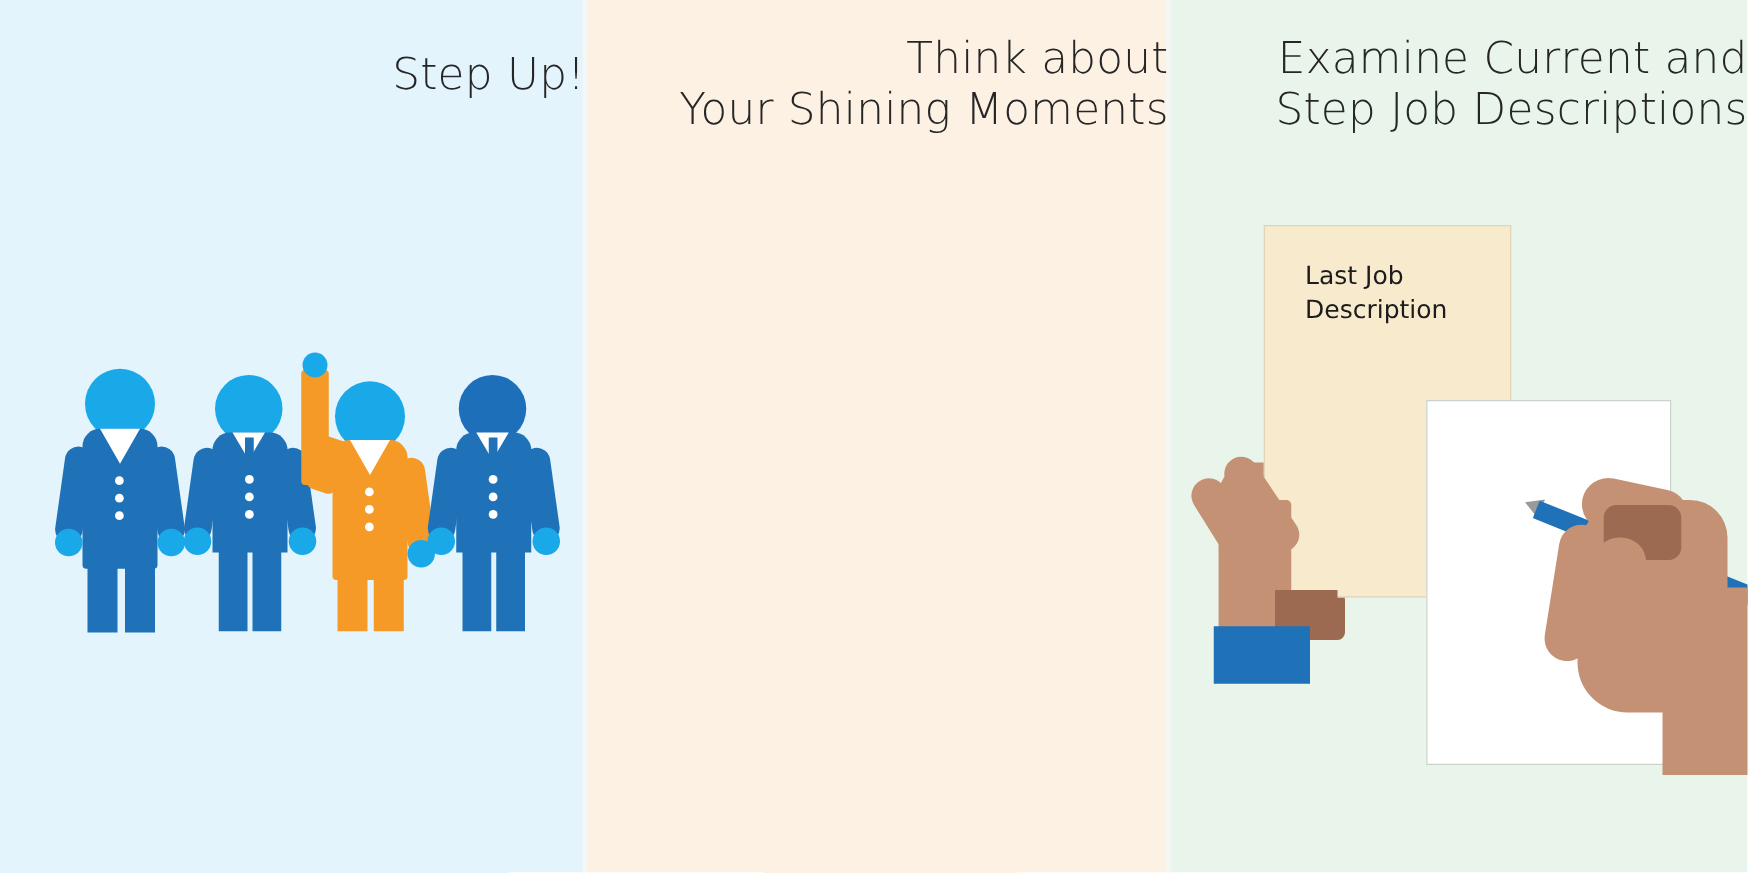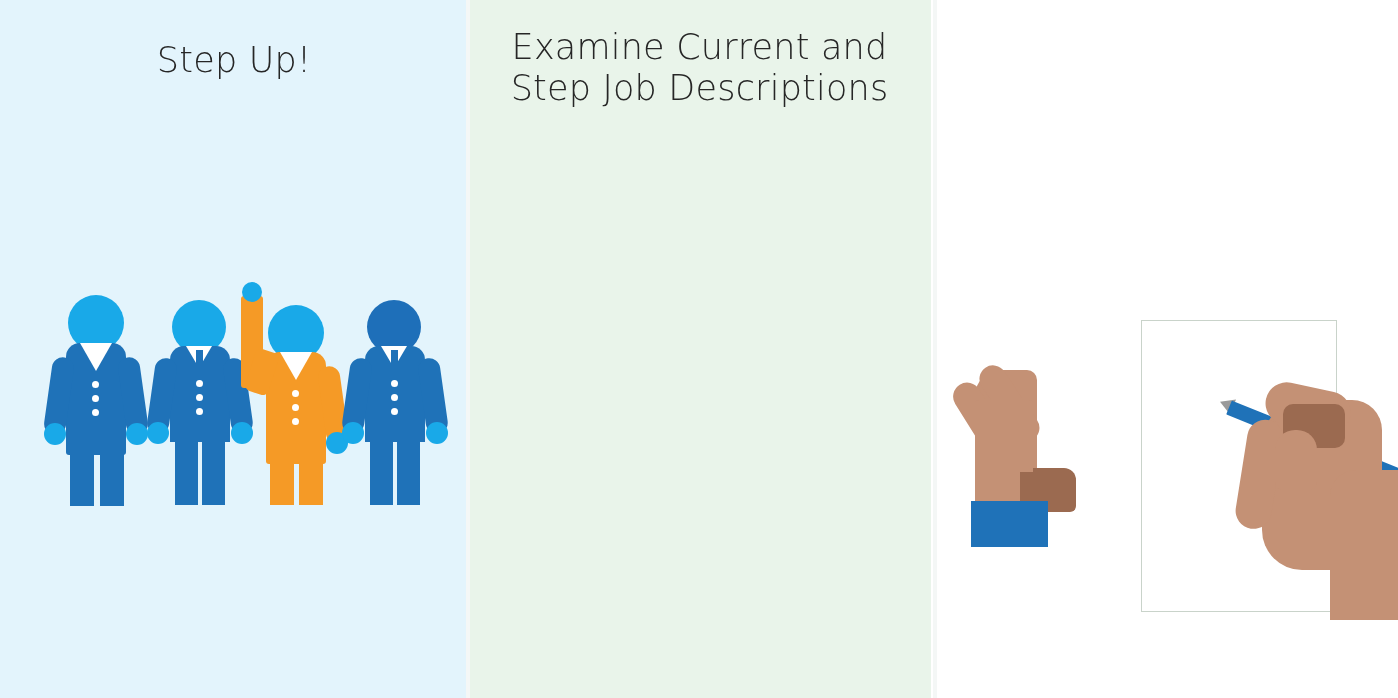--- a/index.html
+++ b/index.html
@@ -12,21 +12,21 @@
 
   .panel{position:relative;height:698px;overflow:hidden;}
   #panel-step-up{width:468px;background:#e3f4fc;}
   #panel-shining{width:467px;background:#fdf1e4;}
   #panel-descriptions{width:463px;background:#e9f4ea;}
   .divider{position:absolute;top:0;height:698px;width:4px;background:#f4f7f6;z-index:40;}
   #divider-1{left:466px;}
   #divider-2{left:933px;}
 
   .panel-title{
-    position:absolute;left:0;width:100%;text-align:center;
+    position:absolute;left:0;width:100%;text-align:right;
     font-weight:300;color:#262626;letter-spacing:.2px;
     line-height:1.18;white-space:pre-line;
     font-family:"DejaVu Sans","Liberation Sans",sans-serif;
   }
   #title-step-up{top:40px;font-size:35px;}
   #title-shining{top:27px;font-size:35px;}
   #title-descriptions{top:27px;font-size:35px;}
 
   
   .figure{position:absolute;}
@@ -132,32 +132,41 @@
       <div class="fig-btn" style="left:46px;top:108px;"></div>
       <div class="fig-arm" style="left:1px;top:58px;width:22px;height:76px;background:#1f72b8;border-radius:11px;transform:rotate(8deg);"></div>
       <div class="fig-arm" style="left:77px;top:58px;width:22px;height:76px;background:#1f72b8;border-radius:11px;transform:rotate(-8deg);"></div>
       <div class="fig-hand" style="left:-3px;top:122px;width:22px;height:22px;background:#19a9e8;"></div>
       <div class="fig-hand" style="left:81px;top:122px;width:22px;height:22px;background:#19a9e8;"></div>
       <div class="fig-body" style="left:25px;top:140px;width:23px;height:65px;background:#1f72b8;"></div>
       <div class="fig-body" style="left:52px;top:140px;width:23px;height:65px;background:#1f72b8;"></div>
     </div>
   </div>
 
+  <div class="panel" id="panel-shining">
+    <div class="panel-title" id="title-shining">Think about
+Your Shining Moments</div>
+
+  </div>
 
   <div class="panel" id="panel-descriptions">
     <div class="panel-title" id="title-descriptions">Examine Current and
 Step Job Descriptions</div>
   </div>
 
   <div style="position:absolute;left:0;top:0;width:1398px;height:698px;pointer-events:none;">
 
     <div class="hand skin" style="left:975px;top:370px;width:62px;height:140px;border-radius:26px 10px 4px 4px;"></div>
     <div class="hand skin" style="left:1004px;top:368px;width:28px;height:110px;border-radius:14px;transform-origin:50% 100%;transform:rotate(-32deg);"></div>
     <div class="hand skin-dark" style="left:1013px;top:468px;width:63px;height:44px;border-radius:0 12px 6px 0;"></div>
 
+    <div id="paper-last-job">
+      <div id="paper-last-job-text">Last Job
+Description</div>
+    </div>
 
     <div class="hand skin" style="left:1020px;top:353px;width:27px;height:86px;border-radius:14px;transform-origin:50% 100%;transform:rotate(-34deg);"></div>
     <div class="hand skin" style="left:975px;top:400px;width:58px;height:110px;border-radius:4px;"></div>
     <div class="hand skin-dark" style="left:1020px;top:472px;width:50px;height:38px;"></div>
     <div id="cuff-left"></div>
 
     <div id="paper-white"></div>
 
     <div id="pencil-tip"></div>
     <div id="pencil-body"></div>

